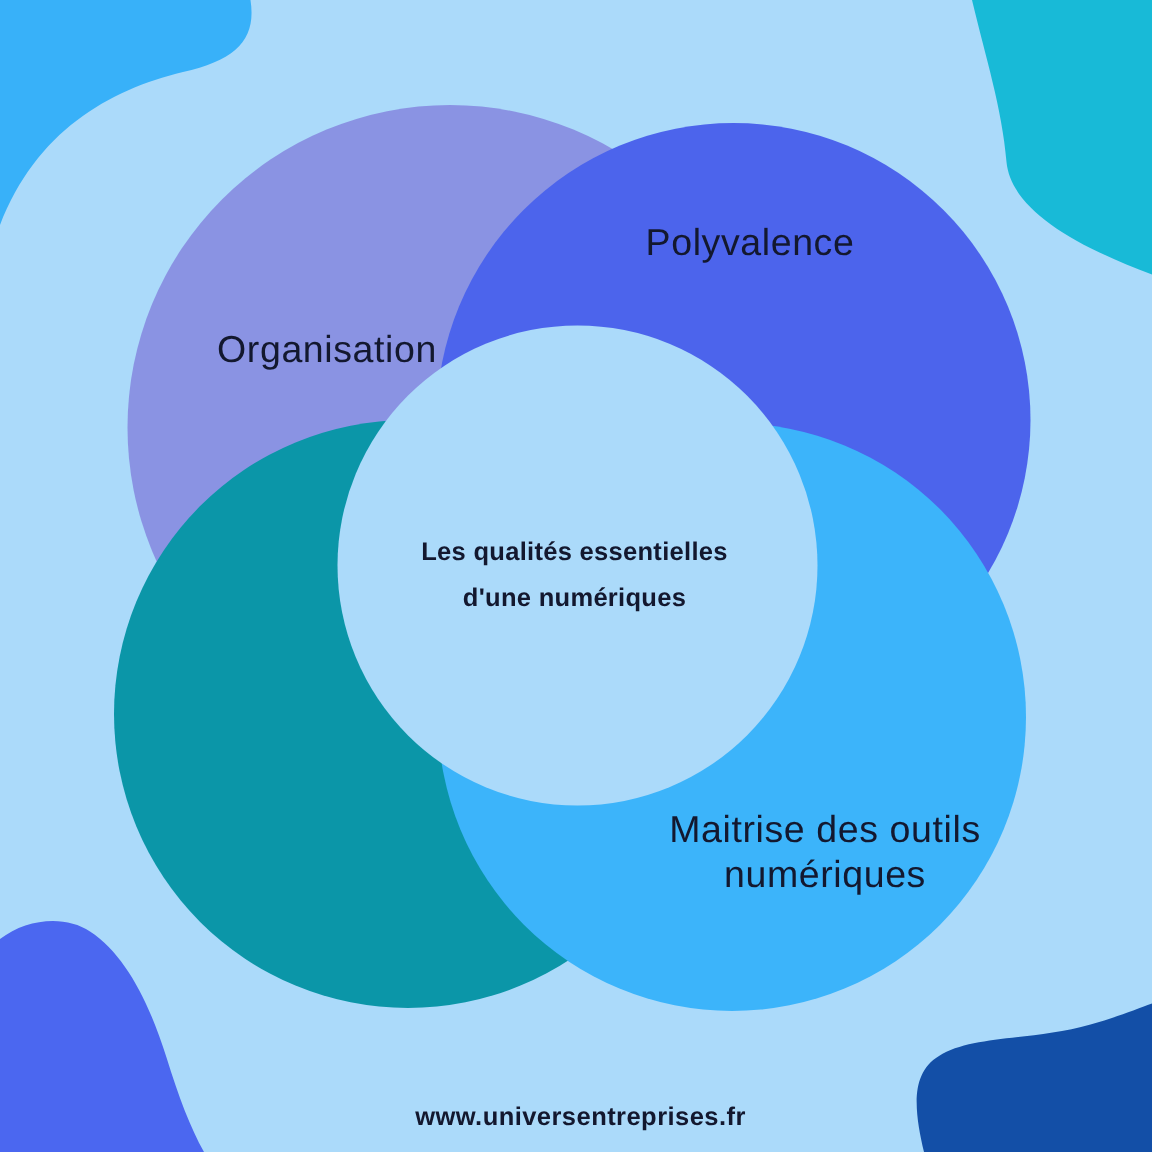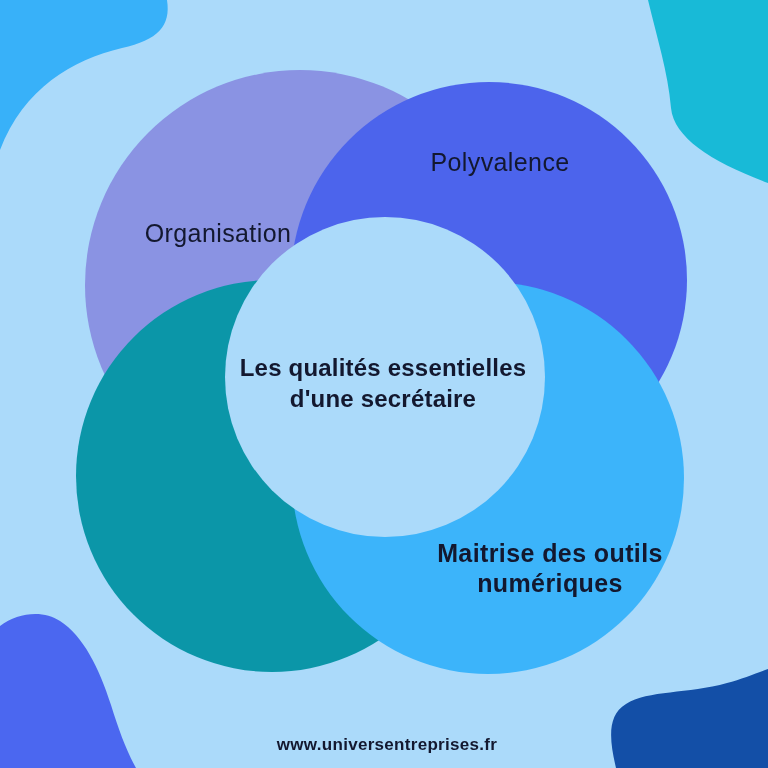--- a/index.html
+++ b/index.html
@@ -48,21 +48,21 @@
     width: 250px;
   }
   .center-title {
     position: absolute;
     left: 383px;
     top: 383px;
     transform: translate(-50%, -50%);
     width: 330px;
     text-align: center;
     color: var(--text, #13182F);
-    font-size: 24px;
+    font-size: 17px;
     font-weight: 700;
     letter-spacing: 0.2px;
     line-height: 31px;
   }
   .center-title span { display: block; }
   .website {
     position: absolute;
     left: 387px;
     top: 745px;
     transform: translate(-50%, -50%);
@@ -91,22 +91,22 @@
     <circle class="circle-mait" cx="488" cy="478" r="196"></circle>
 
     <circle class="circle-center" cx="385" cy="377" r="160"></circle>
   </svg>
 
   <div class="label" style="left:500px; top:162px;">Polyvalence</div>
 
   <div class="label" style="left:218px; top:233px;">Organisation</div>
 
 
-  <div class="label wrap" style="left:550px; top:568px;font-weight:bold;">Maitrise des outils numériques</div>
+  <div class="label wrap" style="left:550px; top:568px;">Maitrise des outils numériques</div>
 
   <div class="center-title">
     <span>Les qualités essentielles</span>
-    <span>d'une secrétaire</span>
+    <span>d'une numériques</span>
   </div>
 
   <div class="website">www.universentreprises.fr</div>
 
 </div>
 
 </body></html>

